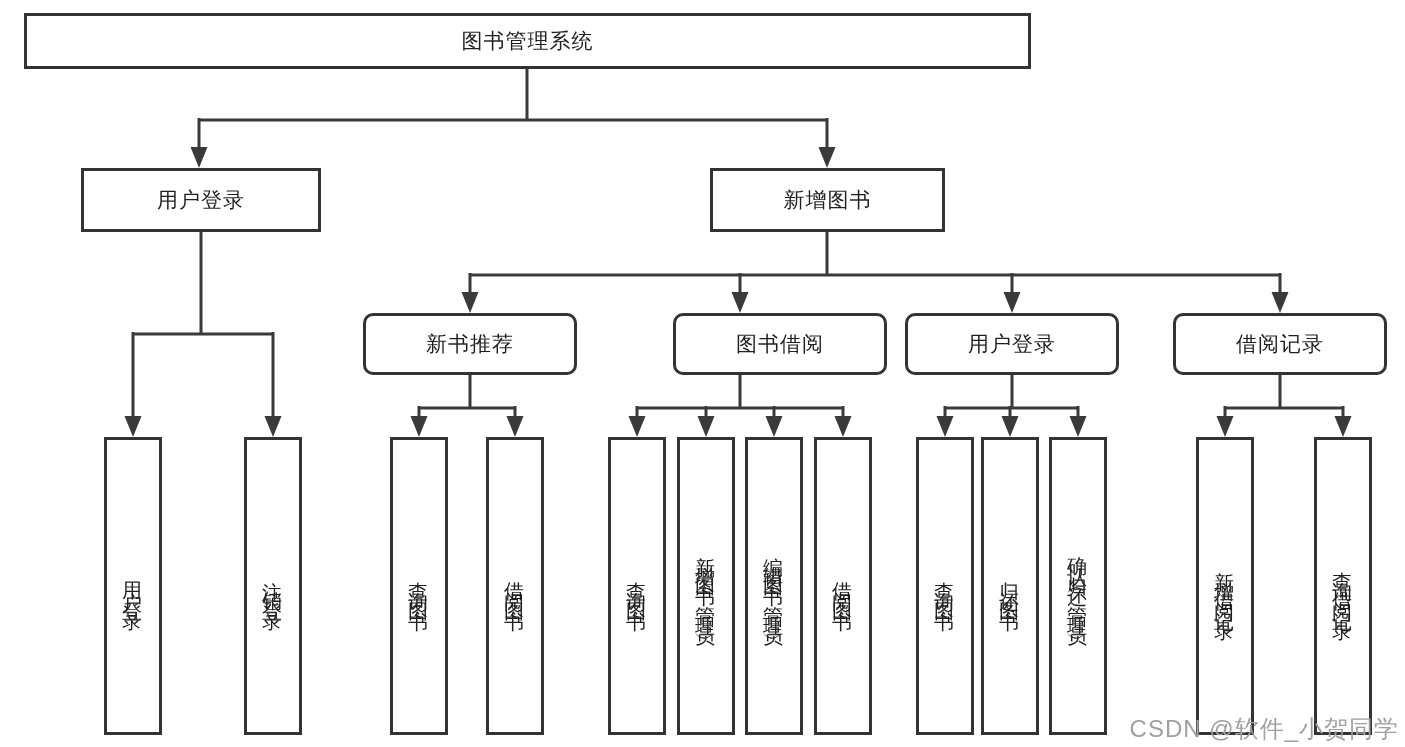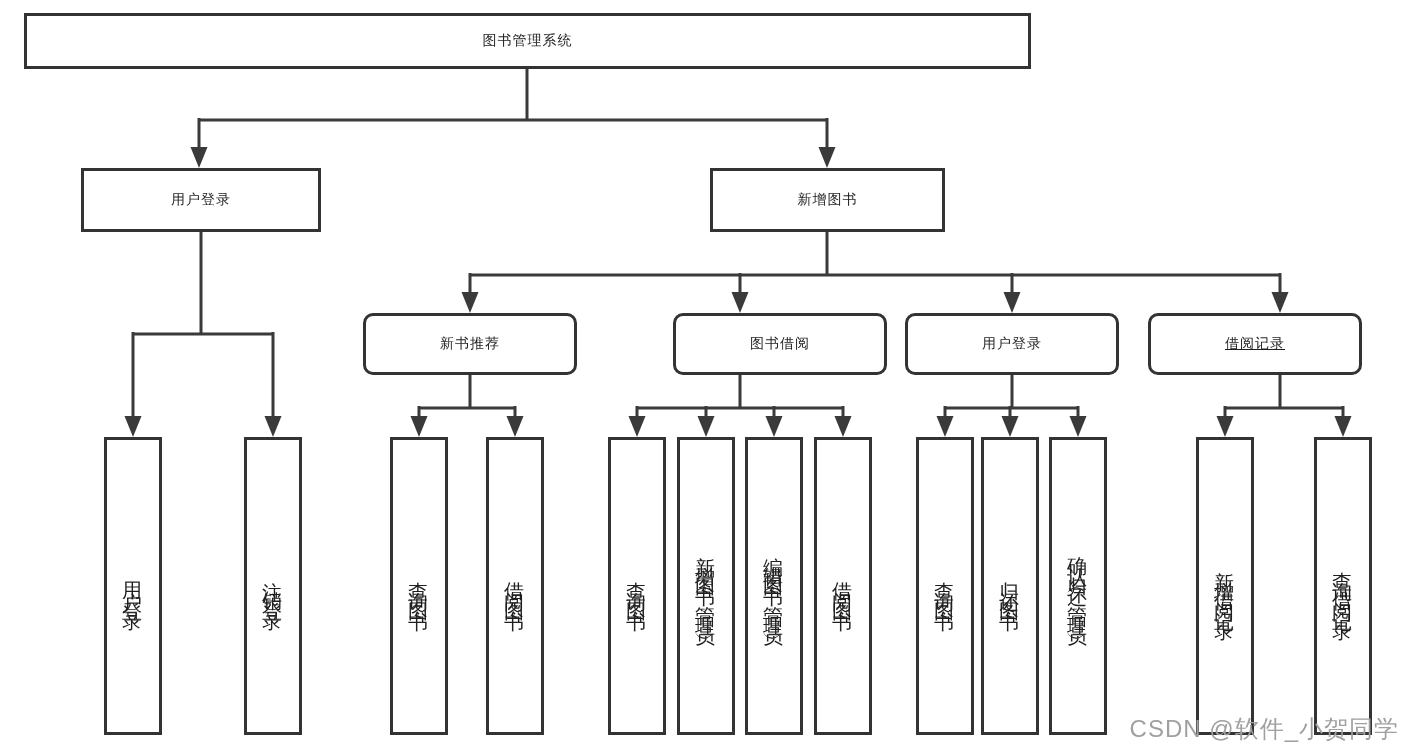--- a/index.html
+++ b/index.html
@@ -26,21 +26,21 @@
     position: absolute;
     box-sizing: border-box;
     background: #ffffff;
     border: 3px solid #333333;
     color: #1f1f1f;
   }
   .hbox {
     display: flex;
     align-items: center;
     justify-content: center;
-    font-size: 14px;
+    font-size: 21px;
     letter-spacing: 1px;
     white-space: nowrap;
   }
   .vbox span {
     position: absolute;
     top: 50%;
     left: 50%;
     transform: translate(-50%, -50%);
     writing-mode: vertical-rl;
     text-orientation: mixed;
@@ -51,21 +51,21 @@
   
   .n-root          { left: 24px;  top: 13px;  width: 1007px; height: 56px; }
   
   .n-user-login    { left: 81px;  top: 168px; width: 240px; height: 64px; }
   .n-book-mgmt     { left: 710px; top: 168px; width: 235px; height: 64px; }
   
   .lvl3            { top: 313px; width: 214px; height: 62px; border-radius: 10px; }
   .n-new-book      { left: 363px; }
   .n-book-borrow   { left: 633px; margin-left: 40px; }
   .n-cur-borrow    { left: 905px; }
-  .n-borrow-rec    { left: 1148px; text-decoration: underline; }
+  .n-borrow-rec    { left: 1173px; }
   
   .leaf            { top: 437px; width: 58px; height: 298px; }
   .l-g1a { left: 104px; }  .l-g1b { left: 244px; }
   .l-g2a { left: 390px; }  .l-g2b { left: 486px; }
   .l-g3a { left: 608px; }  .l-g3b { left: 677px; }
   .l-g3c { left: 745px; }  .l-g3d { left: 814px; }
   .l-g4a { left: 916px; }  .l-g4b { left: 981px; }
   .l-g4c { left: 1049px; }
   .l-g5a { left: 1196px; } .l-g5b { left: 1314px; }
   #watermark {

